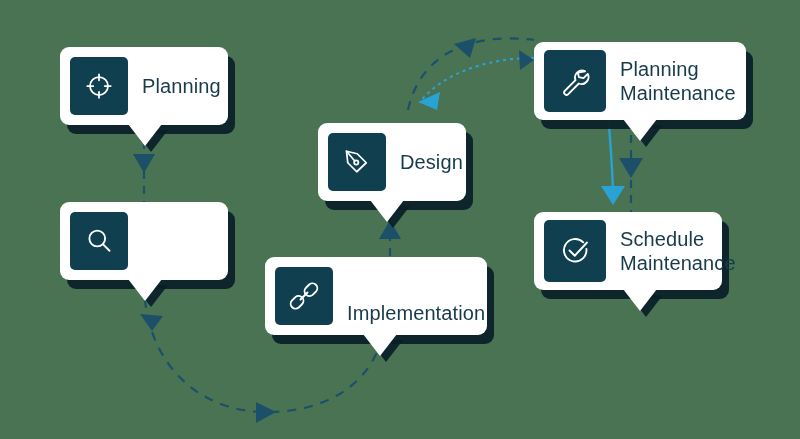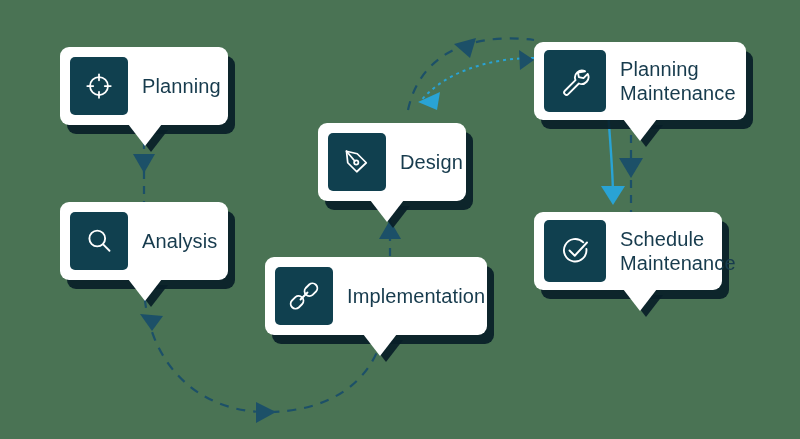--- a/index.html
+++ b/index.html
@@ -76,21 +76,21 @@
     height: 62px;
     min-width: 62px;
   }
   
   #card-planning       { left: 60px;  top: 47px;  width: 168px; height: 78px; }
   #card-planning .card-tail { left: 68px; }
   #card-analysis       { left: 60px;  top: 202px; width: 168px; height: 78px; }
   #card-analysis .card-tail { left: 68px; }
   #card-design         { left: 318px; top: 111px; width: 148px; height: 78px; margin-top: 12px; }
   #card-design .card-tail { left: 52px; }
-  #card-implementation { left: 265px; top: 257px; width: 222px; height: 78px; }
+  #card-implementation { left: 265px; top: 257px; width: 222px; height: 78px; align-items: flex-end; }
   #card-implementation .card-tail { left: 98px; }
   #card-regular        { left: 534px; top: 42px;  width: 212px; height: 78px; }
   #card-regular .card-tail { left: 89px; }
   #card-schedule       { left: 534px; top: 212px; width: 188px; height: 78px; }
   #card-schedule .card-tail { left: 89px; }
 </style>
 </head>
 <body>
 
 <div id="stage">
@@ -149,21 +149,20 @@
     <div class="card-tail"></div>
   </div>
 
   <div class="card" id="card-analysis">
     <div class="icon-box">
       <svg viewBox="0 0 24 24" fill="none" stroke="#ffffff" stroke-width="1.5" stroke-linecap="round">
         <circle cx="10.6" cy="10" r="6.3"></circle>
         <line x1="15.3" y1="14.7" x2="20.4" y2="19.8"></line>
       </svg>
     </div>
-    <div class="card-label">Analysis</div>
     <div class="card-tail"></div>
   </div>
 
   <div class="card" id="card-design">
     <div class="icon-box">
       <svg viewBox="0 0 24 24" fill="none" stroke="#ffffff" stroke-width="1.4" stroke-linecap="round" stroke-linejoin="round">
         <path d="M3.6 3.4 L4.6 12.6 L11.8 19.8 L19.4 12.6 L12.2 5.4 Z"></path>
         <circle cx="11.4" cy="12.4" r="1.7"></circle>
         <line x1="3.6" y1="3.4" x2="10.2" y2="11.2"></line>
       </svg>

